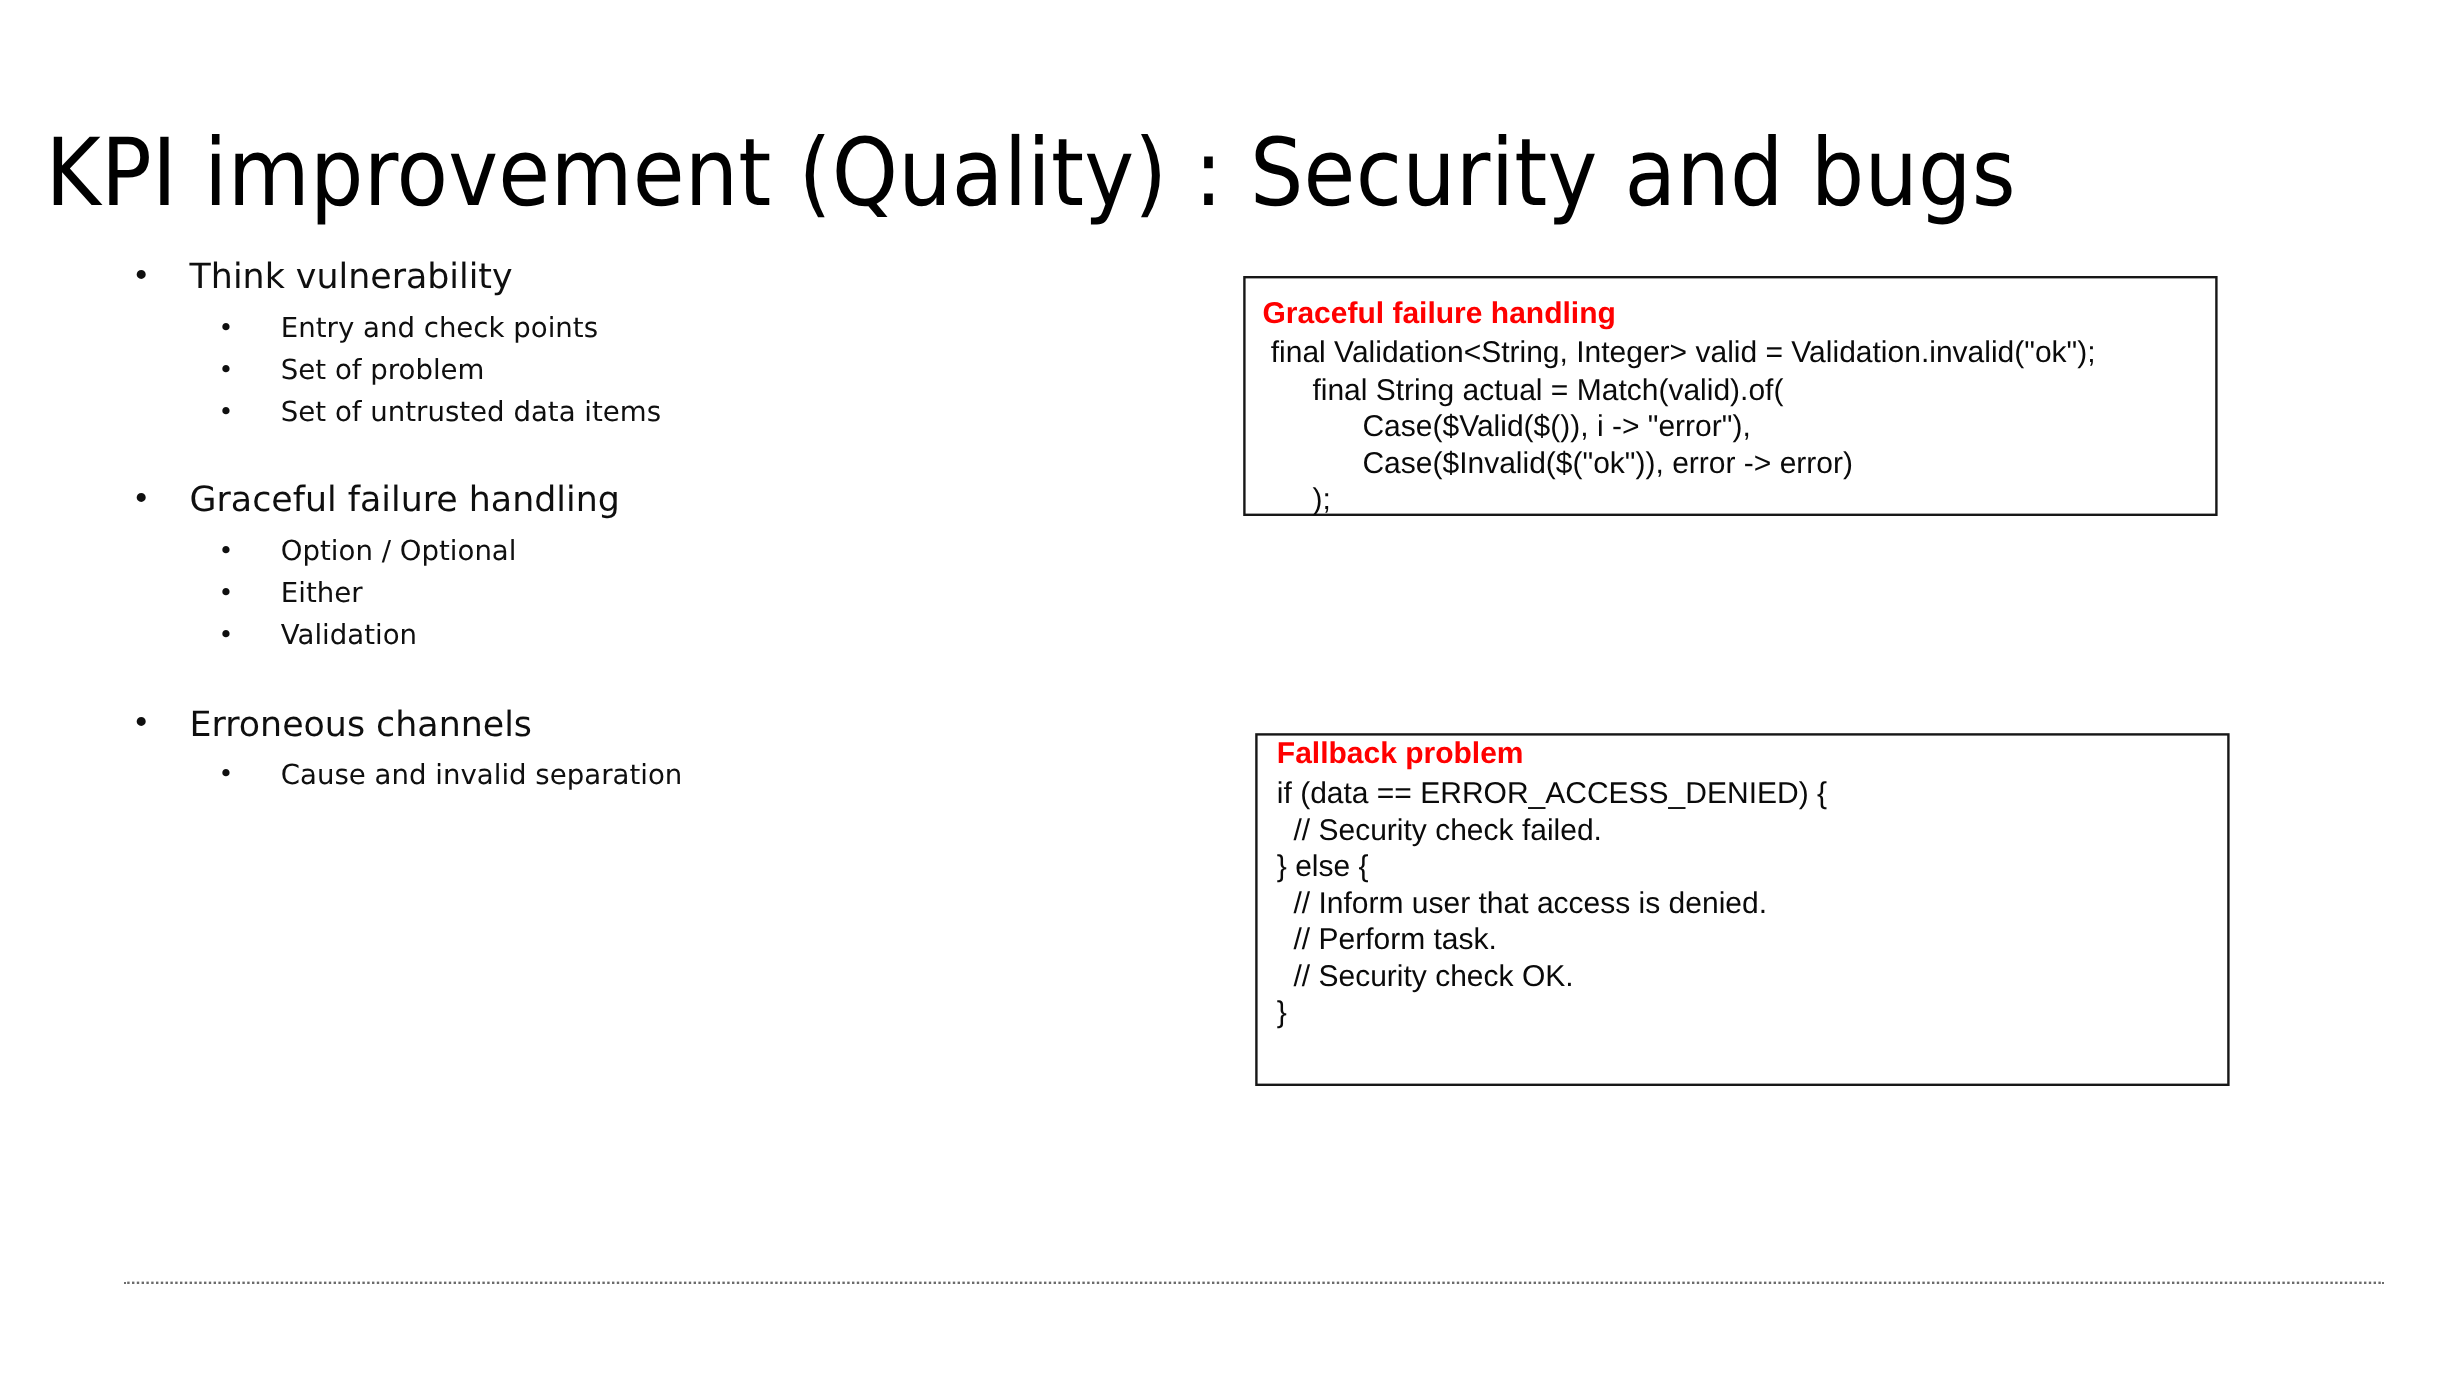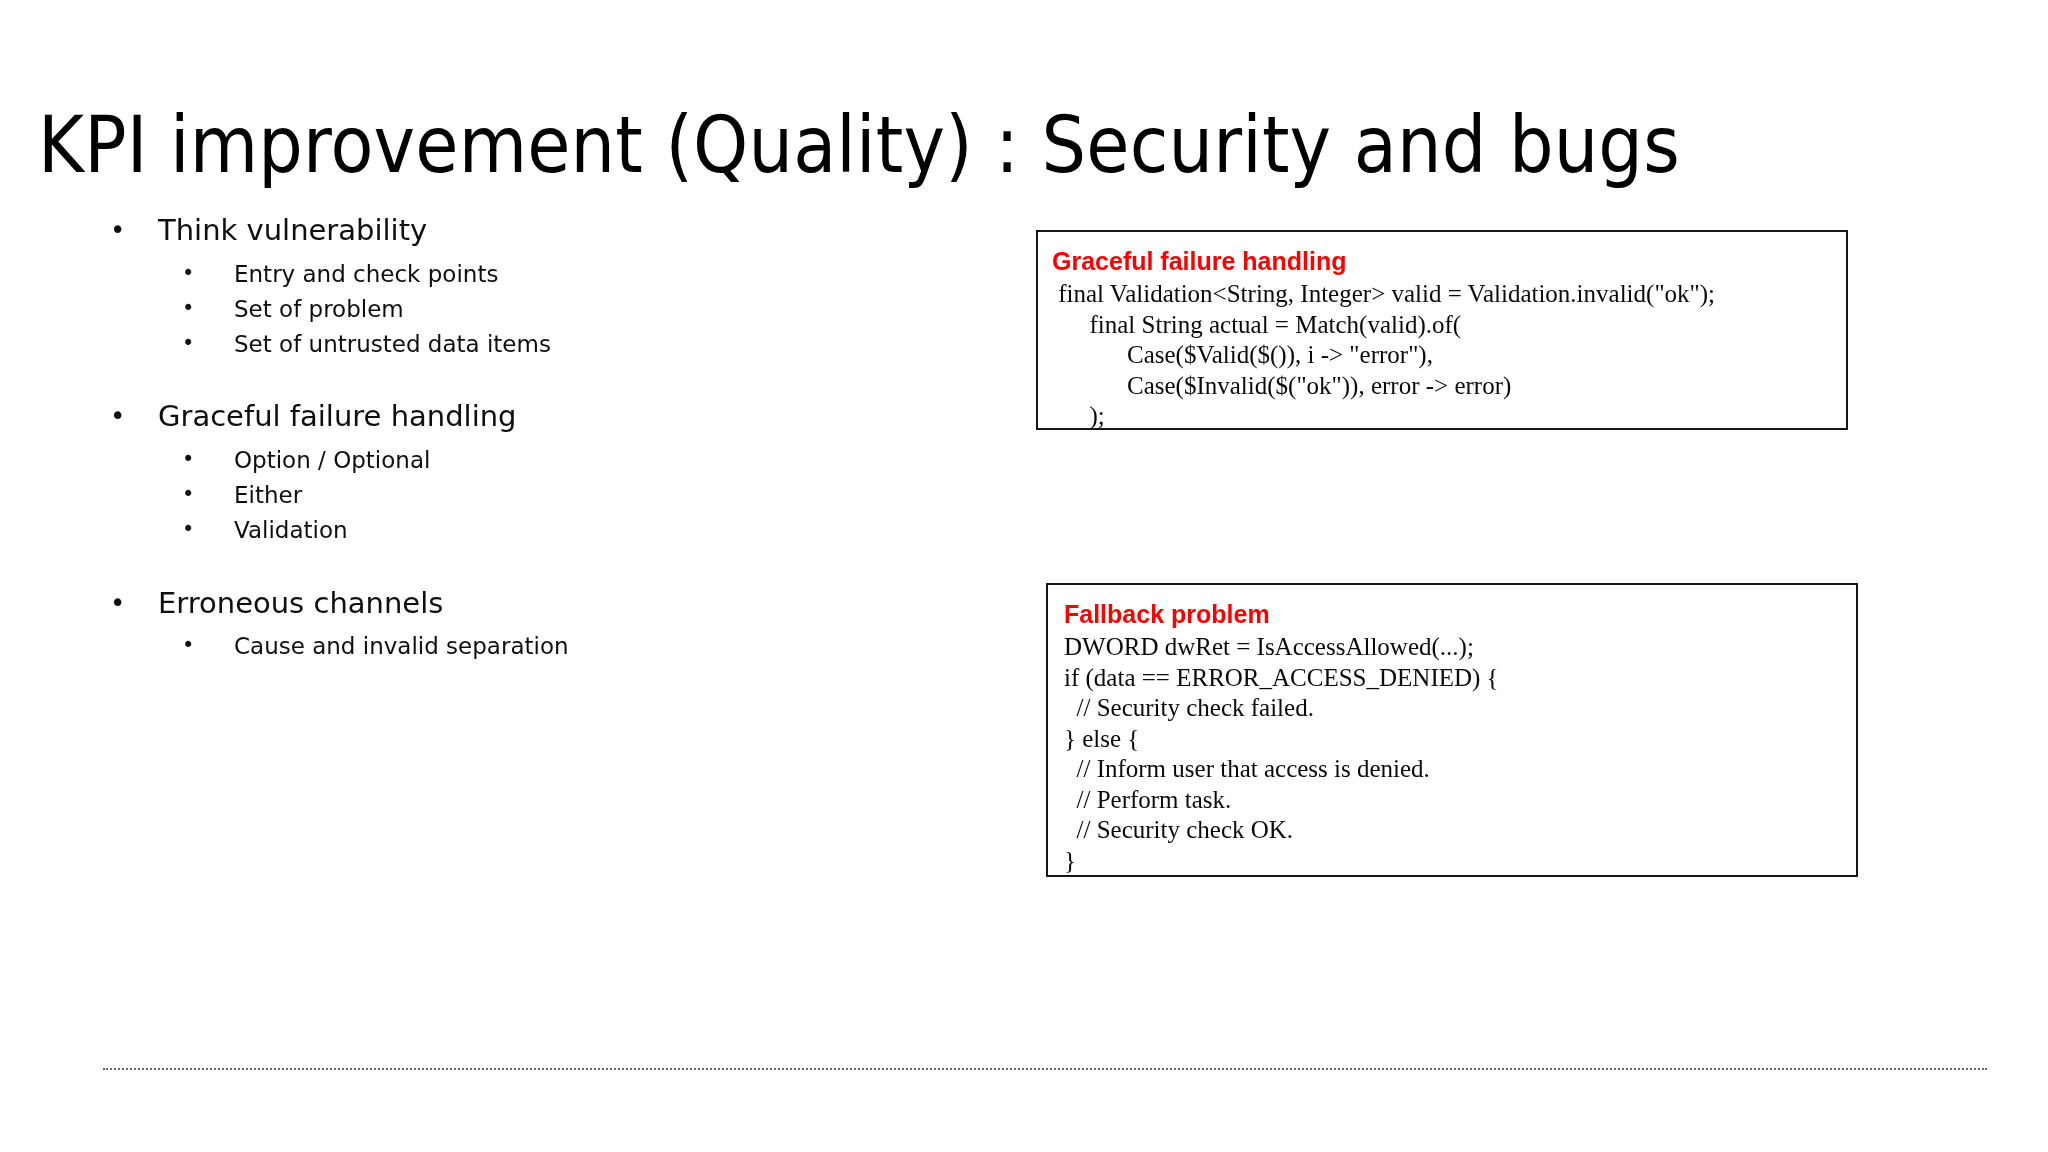--- a/index.html
+++ b/index.html
@@ -95,38 +95,38 @@
   }
   #code-box-graceful {
     left: 1036px;
     top: 230px;
     width: 812px;
     height: 200px;
     padding: 14px 10px 10px 14px;
   }
   #code-box-fallback {
     left: 1046px;
-    top: 583px;
+    top: 611px;
     width: 812px;
     height: 294px;
-    padding: 14px 10px 10px 16px;
+    padding: 0 10px 10px 16px;
   }
   .code-heading {
     color: #ff0000;
     font-weight: bold;
     font-size: 25px;
     line-height: 1.24;
     font-family: "Liberation Sans", sans-serif;
     margin-bottom: 2px;
   }
   .code-line {
     font-size: 25px;
     line-height: 1.22;
     color: #000000;
-    font-family: Liberation Serif, serif;
+    font-family: Liberation Sans, sans-serif;
     white-space: pre;
     color: #0a0a0a;
   }
 
   
   #bottom-divider {
     position: absolute;
     left: 103px;
     top: 1068px;
     width: 1884px;
@@ -198,21 +198,20 @@
     <div class="code-heading">Graceful failure handling</div>
     <div class="code-line"> final Validation&lt;String, Integer&gt; valid = Validation.invalid("ok");</div>
     <div class="code-line">      final String actual = Match(valid).of(</div>
     <div class="code-line">            Case($Valid($()), i -&gt; "error"),</div>
     <div class="code-line">            Case($Invalid($("ok")), error -&gt; error)</div>
     <div class="code-line">      );</div>
   </div>
 
   <div class="code-box" id="code-box-fallback">
     <div class="code-heading">Fallback problem</div>
-    <div class="code-line">DWORD dwRet = IsAccessAllowed(...);</div>
     <div class="code-line">if (data == ERROR_ACCESS_DENIED) {</div>
     <div class="code-line">  // Security check failed.</div>
     <div class="code-line">} else {</div>
     <div class="code-line">  // Inform user that access is denied.</div>
     <div class="code-line">  // Perform task.</div>
     <div class="code-line">  // Security check OK.</div>
     <div class="code-line">}</div>
   </div>
 
   <div id="bottom-divider"></div>

